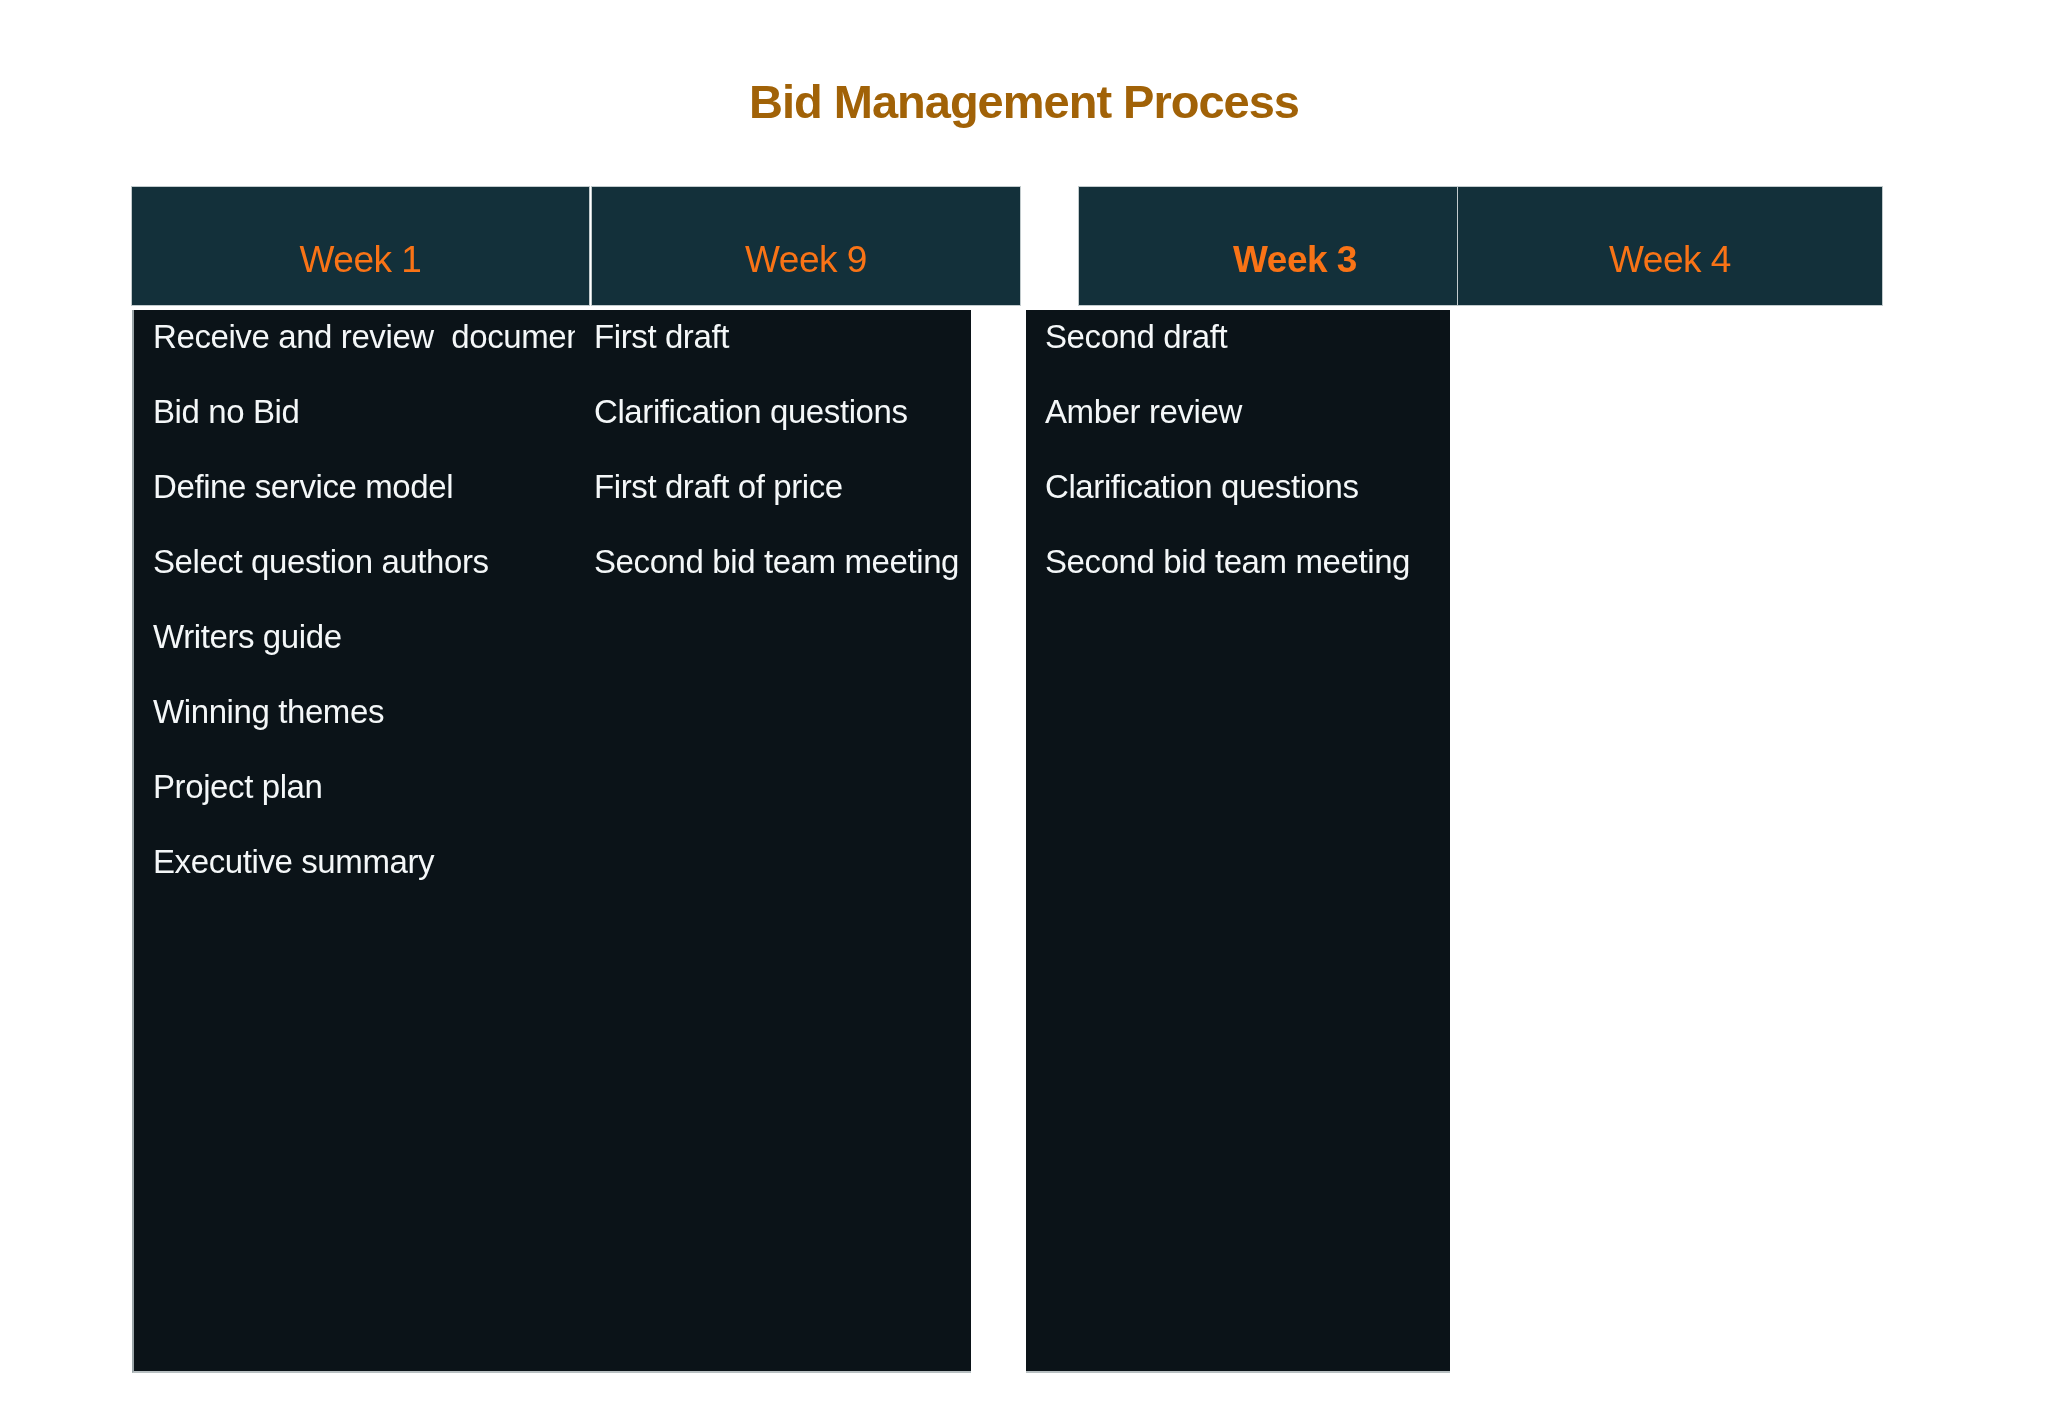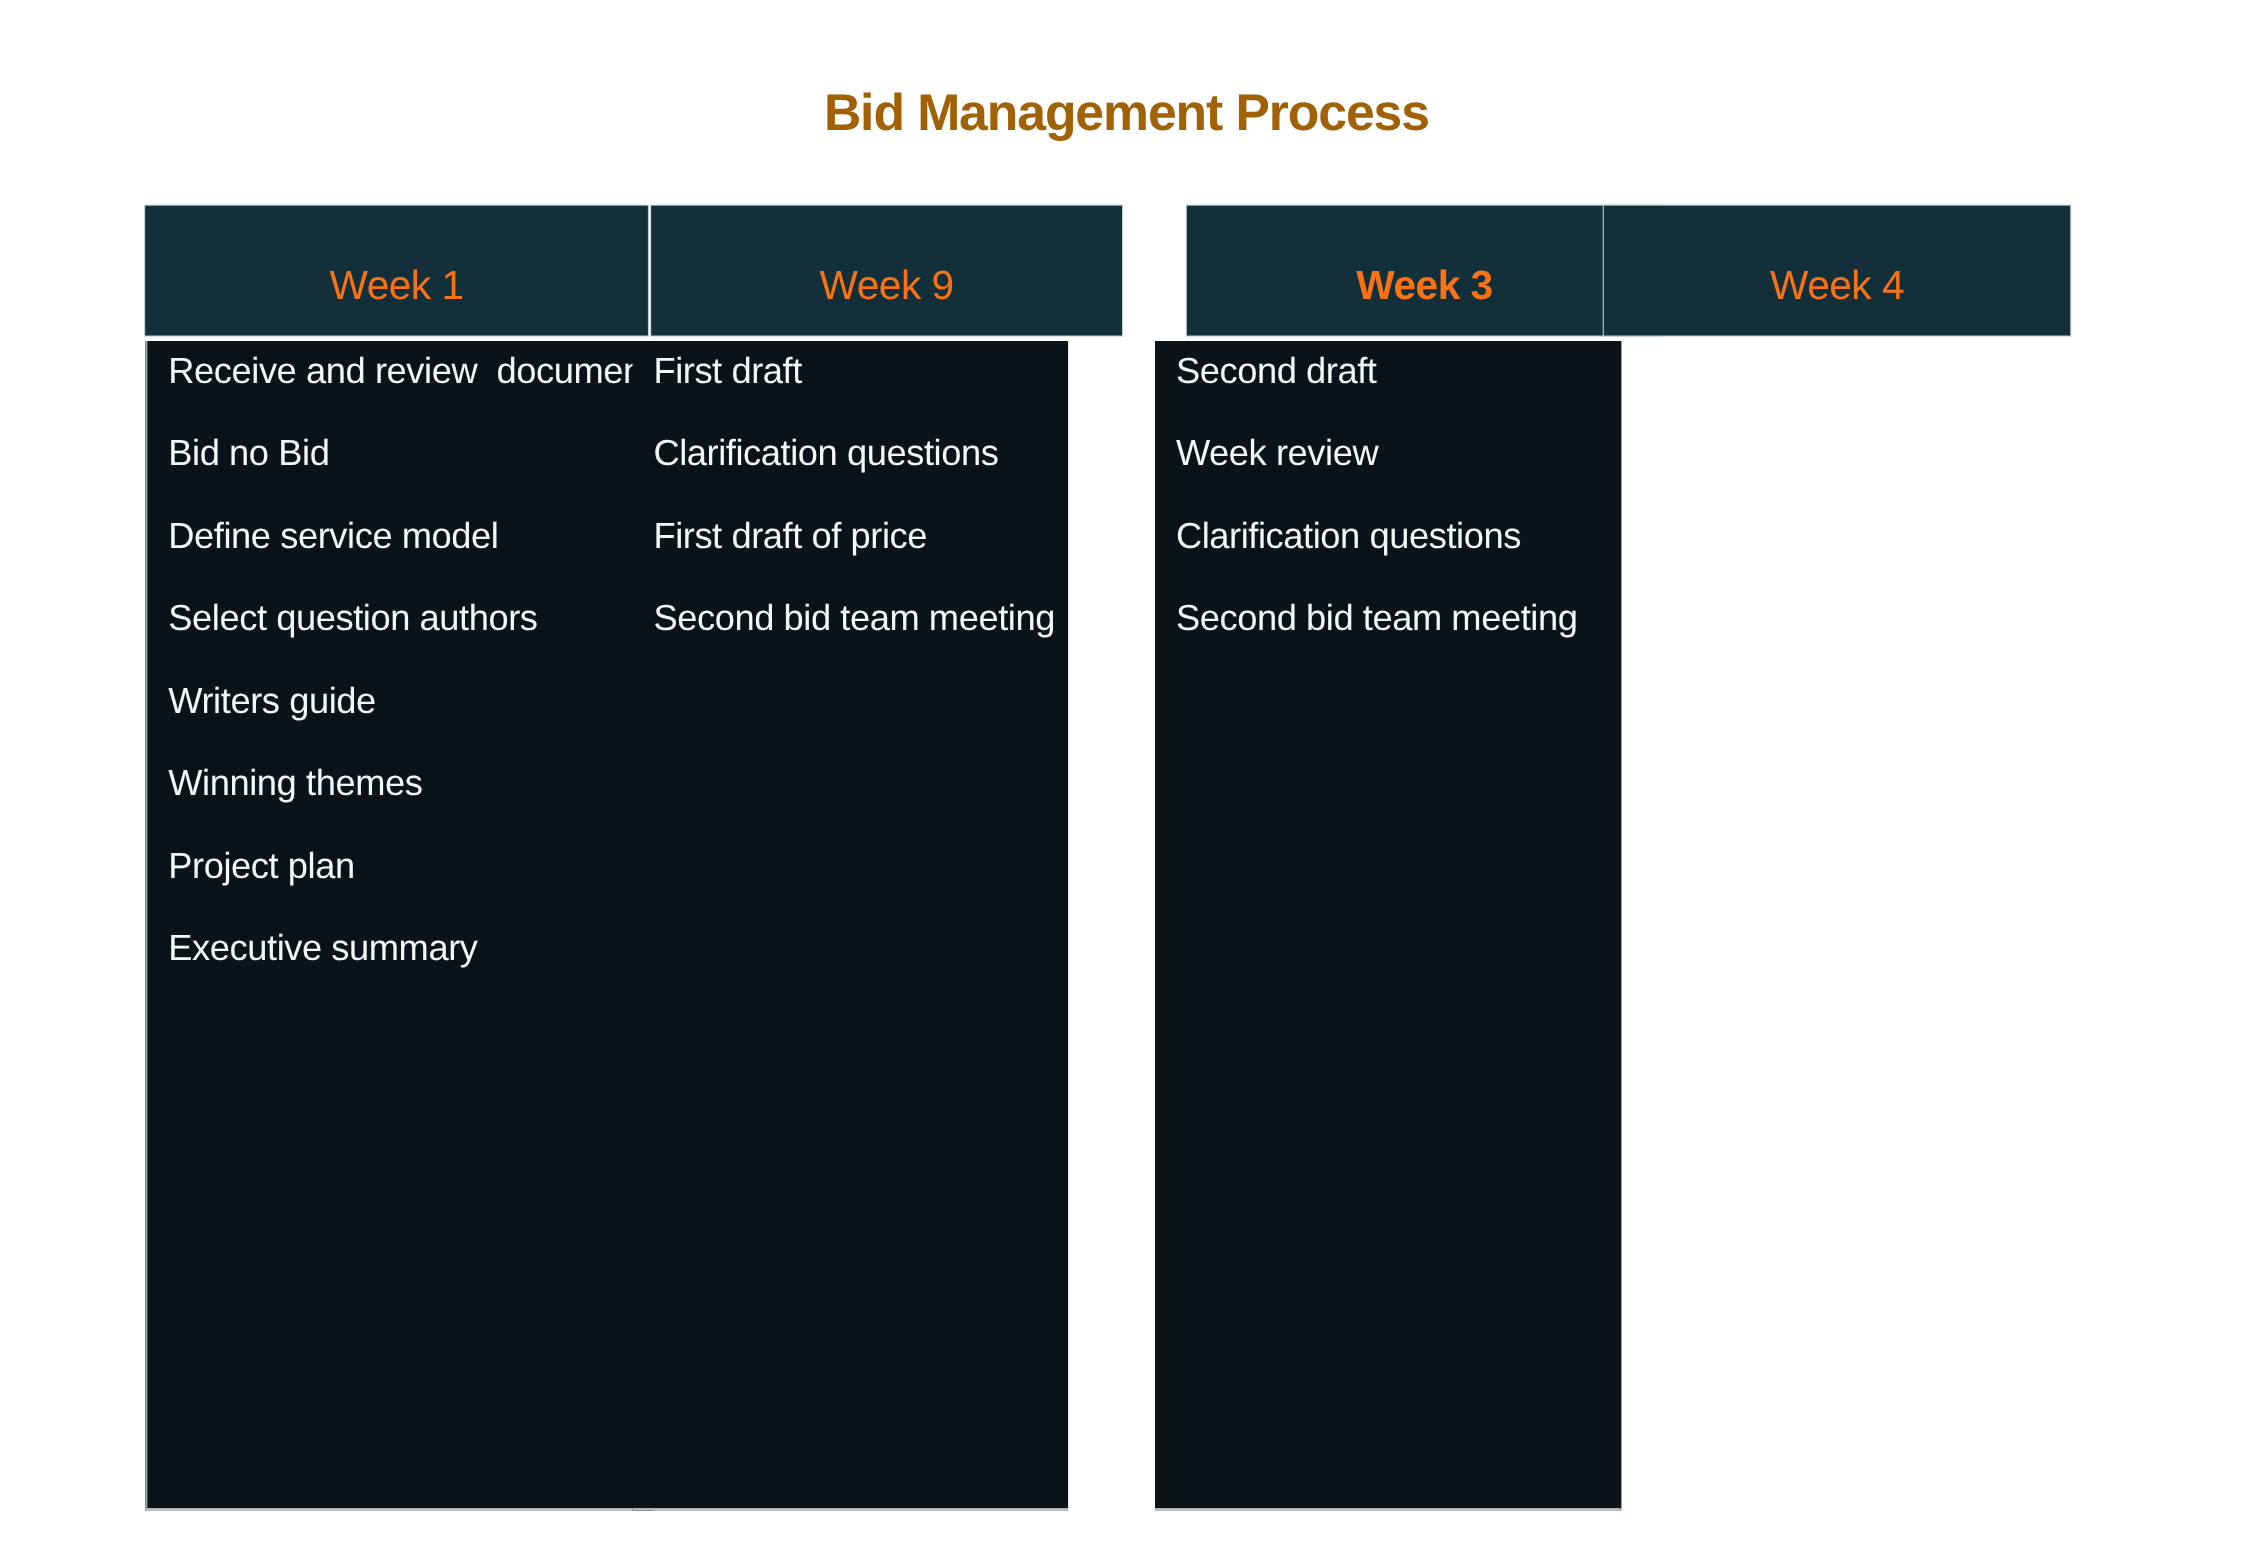--- a/index.html
+++ b/index.html
@@ -21,21 +21,21 @@
   .hcell.h1{left:132px;width:457px;}
   .hcell.h2{left:592px;width:428px;}
   .hcell.h3{left:1079px;width:432px;font-weight:bold;}
   .hcell.h4{left:1458px;width:424px;}
   .bcell{
     position:absolute;top:310px;height:1063px;background:#0b1318;
     box-sizing:border-box;border-bottom:2px solid #b7bfc1;
   }
   .bcell.b1{left:132px;width:462px;border-left:2px solid #9ba5a8;}
   .bcell.b2{left:575px;width:396px;}
-  .bcell.b3{left:1026px;width:424px;margin-left:24px;}
+  .bcell.b3{left:1026px;width:424px;}
   .bcell.b4{left:1453px;width:434px;border-right:2px solid #c3cacc;}
   .tasks{
     list-style:none;margin:0;padding:0 8px 0 19px;
     position:relative;top:-11px;
   }
   .tasks li{
     height:75px;display:flex;align-items:center;
     font-size:33px;color:#f4f7f8;white-space:pre;letter-spacing:-0.4px;
   }
 </style>
@@ -77,20 +77,20 @@
       <li>First draft</li>
       <li>Clarification questions</li>
       <li>First draft of price</li>
       <li>Second bid team meeting</li>
     </ul>
   </div>
 
   <div class="bcell b3">
     <ul class="tasks">
       <li>Second draft</li>
-      <li>Week review</li>
+      <li>Amber review</li>
       <li>Clarification questions</li>
       <li>Second bid team meeting</li>
     </ul>
   </div>
 
 
 </div>
 
 </body></html>

